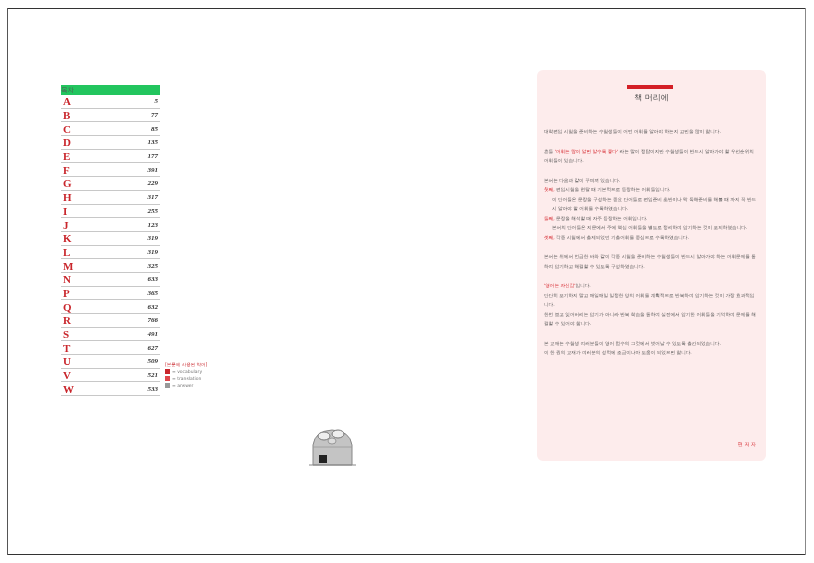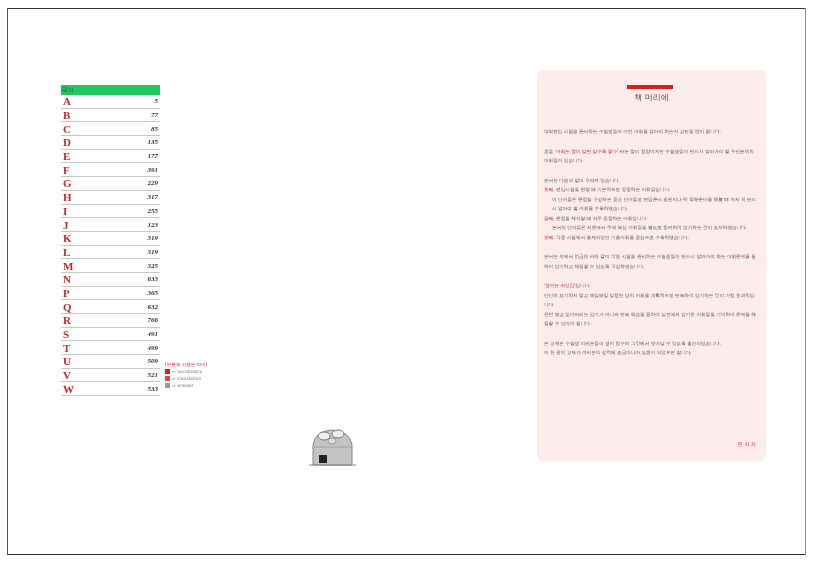--- a/index.html
+++ b/index.html
@@ -110,21 +110,21 @@
       <div class="toc-row">
         <span class="toc-letter">R</span>
         <span class="toc-page">766</span>
       </div>
       <div class="toc-row">
         <span class="toc-letter">S</span>
         <span class="toc-page">491</span>
       </div>
       <div class="toc-row">
         <span class="toc-letter">T</span>
-        <span class="toc-page">499</span>
+        <span class="toc-page">627</span>
       </div>
       <div class="toc-row">
         <span class="toc-letter">U</span>
         <span class="toc-page">509</span>
       </div>
       <div class="toc-row">
         <span class="toc-letter">V</span>
         <span class="toc-page">521</span>
       </div>
       <div class="toc-row">

